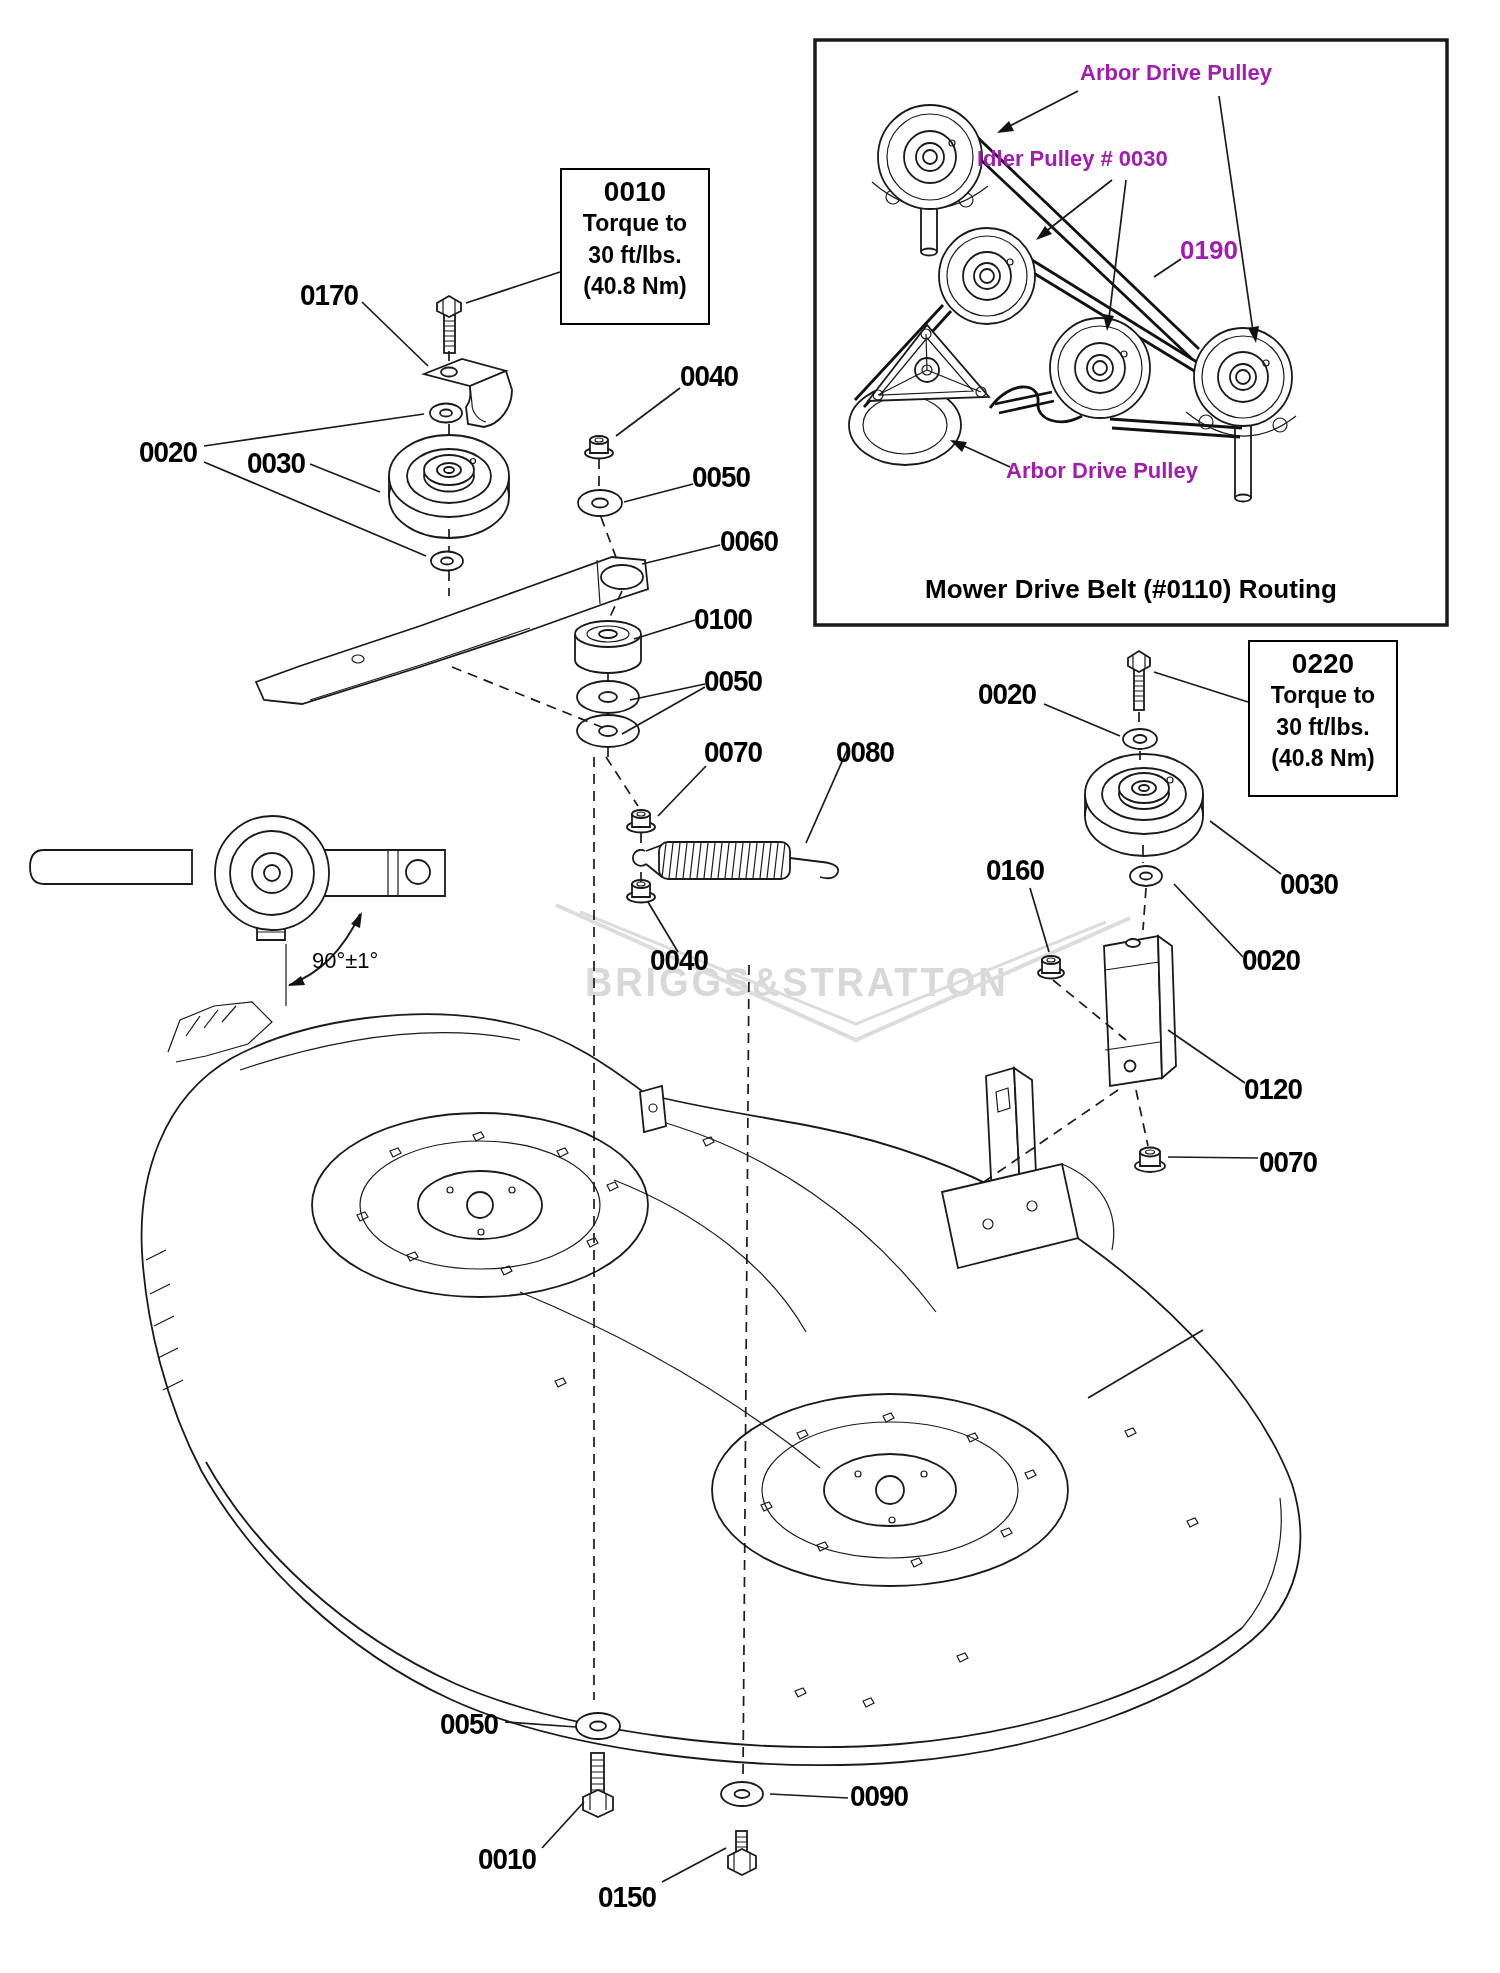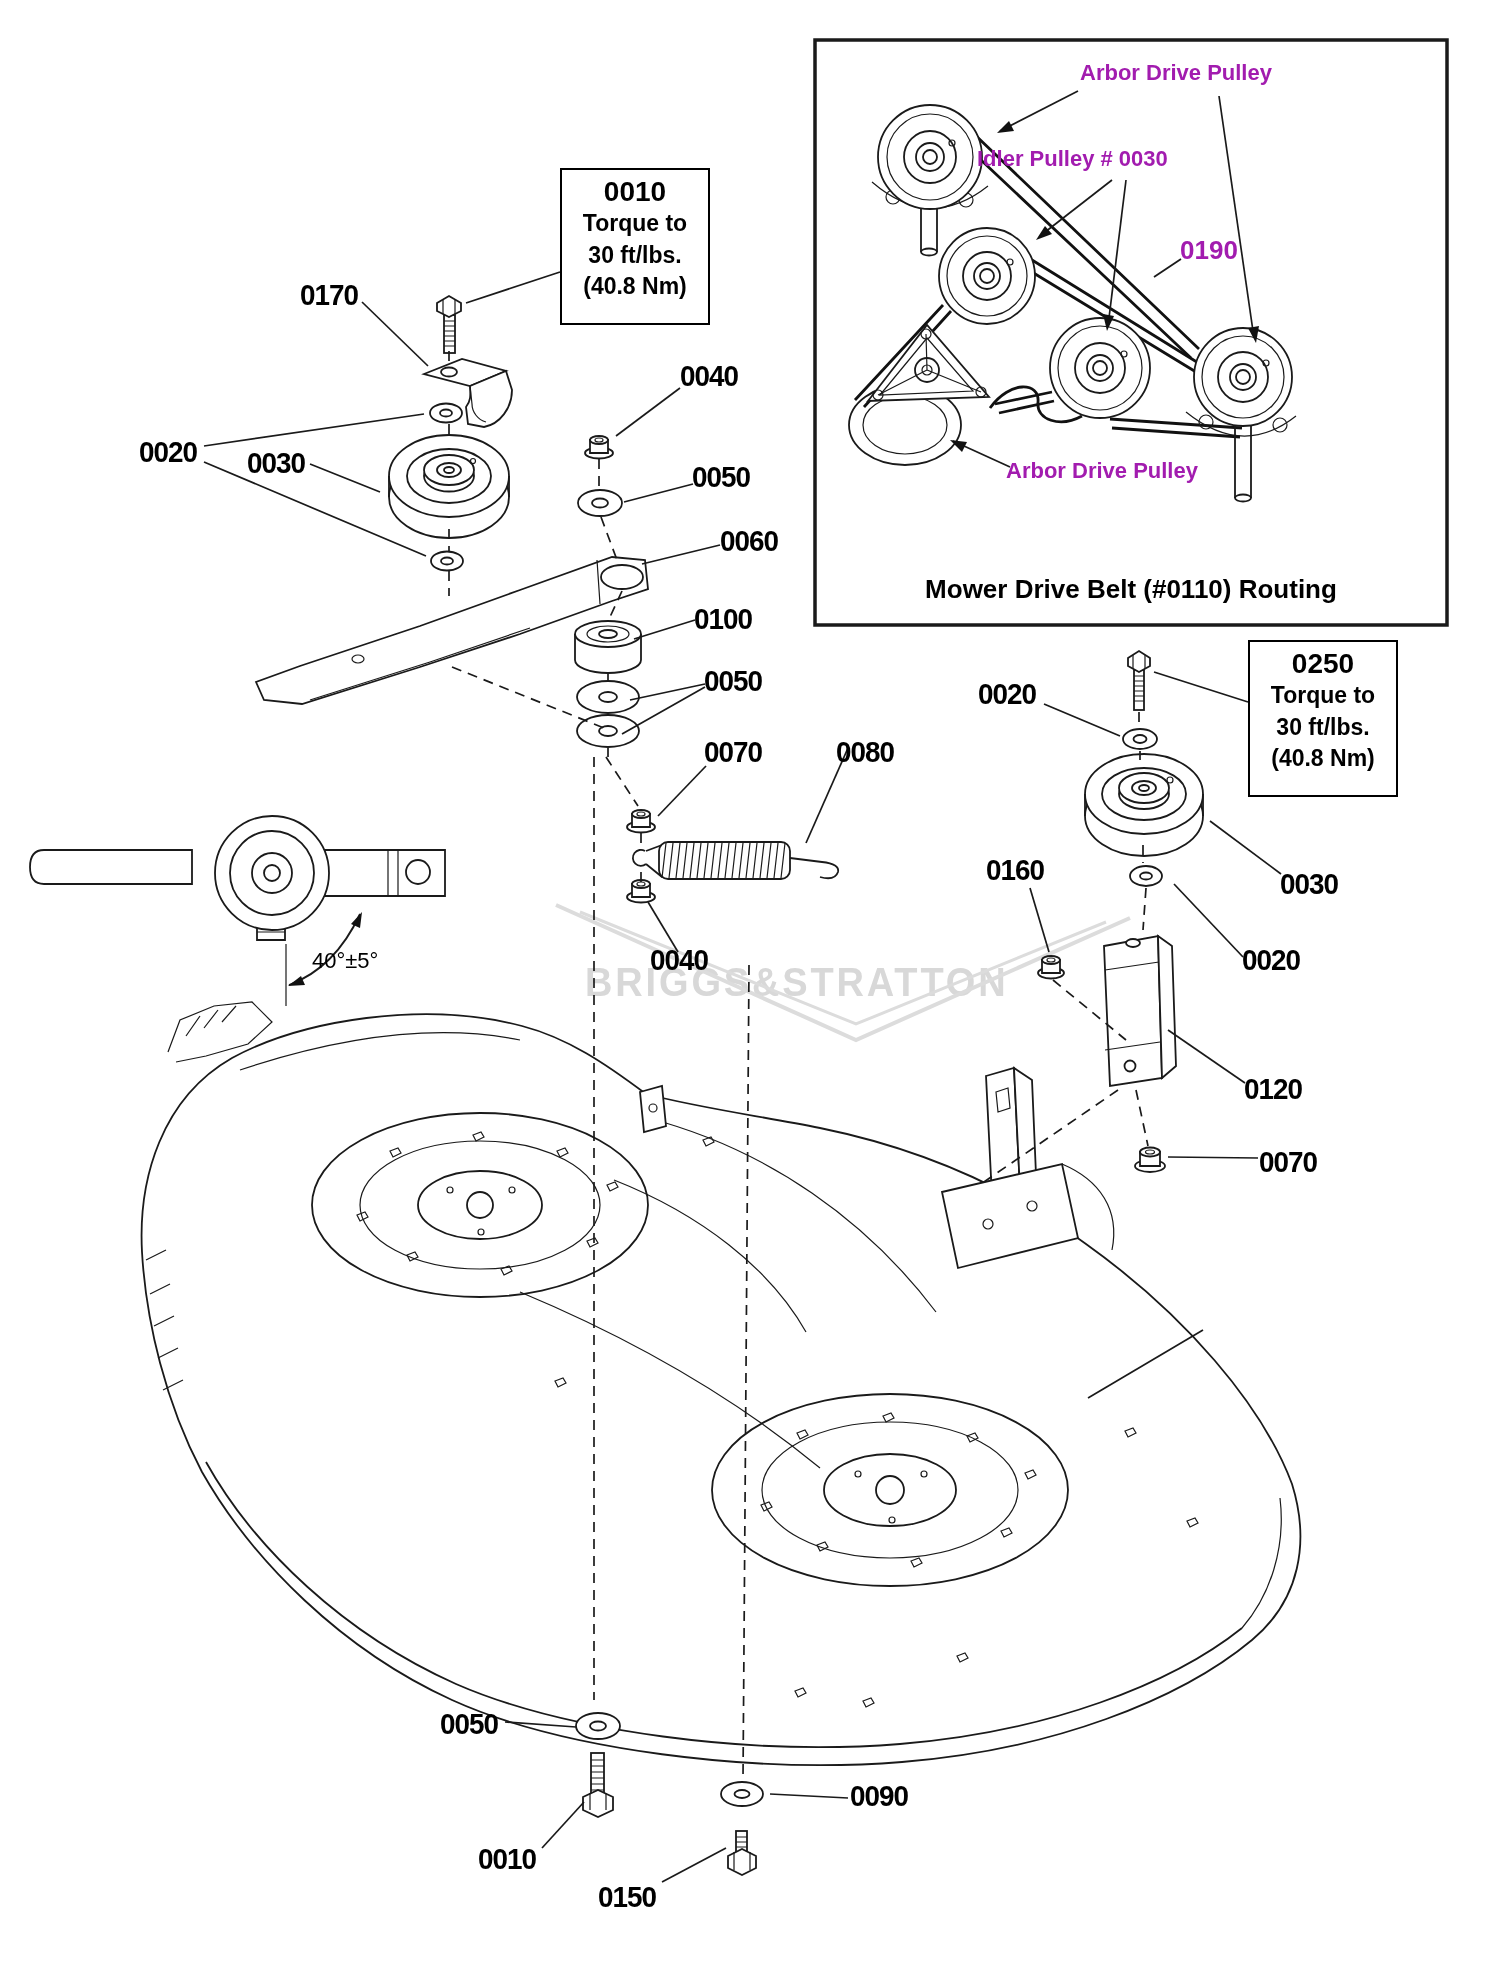--- a/index.html
+++ b/index.html
@@ -406,21 +406,21 @@
   </svg>
 
   <div class="cbox" style="left:560px;top:168px;width:150px;height:157px;">
     <div class="pn">0010</div>
     <div class="tl">Torque to</div>
     <div class="tl">30 ft/lbs.</div>
     <div class="tl">(40.8 Nm)</div>
   </div>
 
   <div class="cbox" style="left:1248px;top:640px;width:150px;height:157px;">
-    <div class="pn">0250</div>
+    <div class="pn">0220</div>
     <div class="tl">Torque to</div>
     <div class="tl">30 ft/lbs.</div>
     <div class="tl">(40.8 Nm)</div>
   </div>
 
 
   <div class="ilabel" style="left:1080px;top:60px;">Arbor Drive Pulley</div>
   <div class="ilabel" style="left:977px;top:146px;">Idler Pulley # 0030</div>
   <div class="ilabel" style="left:1180px;top:235px;font-size:26px;">0190</div>
   <div class="ilabel" style="left:1006px;top:458px;">Arbor Drive Pulley</div>
@@ -441,15 +441,15 @@
   <div class="plabel" style="left:1280px;top:868px;">0030</div>
   <div class="plabel" style="left:986px;top:854px;">0160</div>
   <div class="plabel" style="left:1242px;top:944px;">0020</div>
   <div class="plabel" style="left:1244px;top:1073px;">0120</div>
   <div class="plabel" style="left:1259px;top:1146px;">0070</div>
   <div class="plabel" style="left:440px;top:1708px;">0050</div>
   <div class="plabel" style="left:478px;top:1843px;">0010</div>
   <div class="plabel" style="left:850px;top:1780px;">0090</div>
   <div class="plabel" style="left:598px;top:1881px;">0150</div>
 
-  <div class="angle" style="left:312px;top:948px;">40°±5°</div>
+  <div class="angle" style="left:312px;top:948px;">90°±1°</div>
 
 </div>
 
 </body></html>

